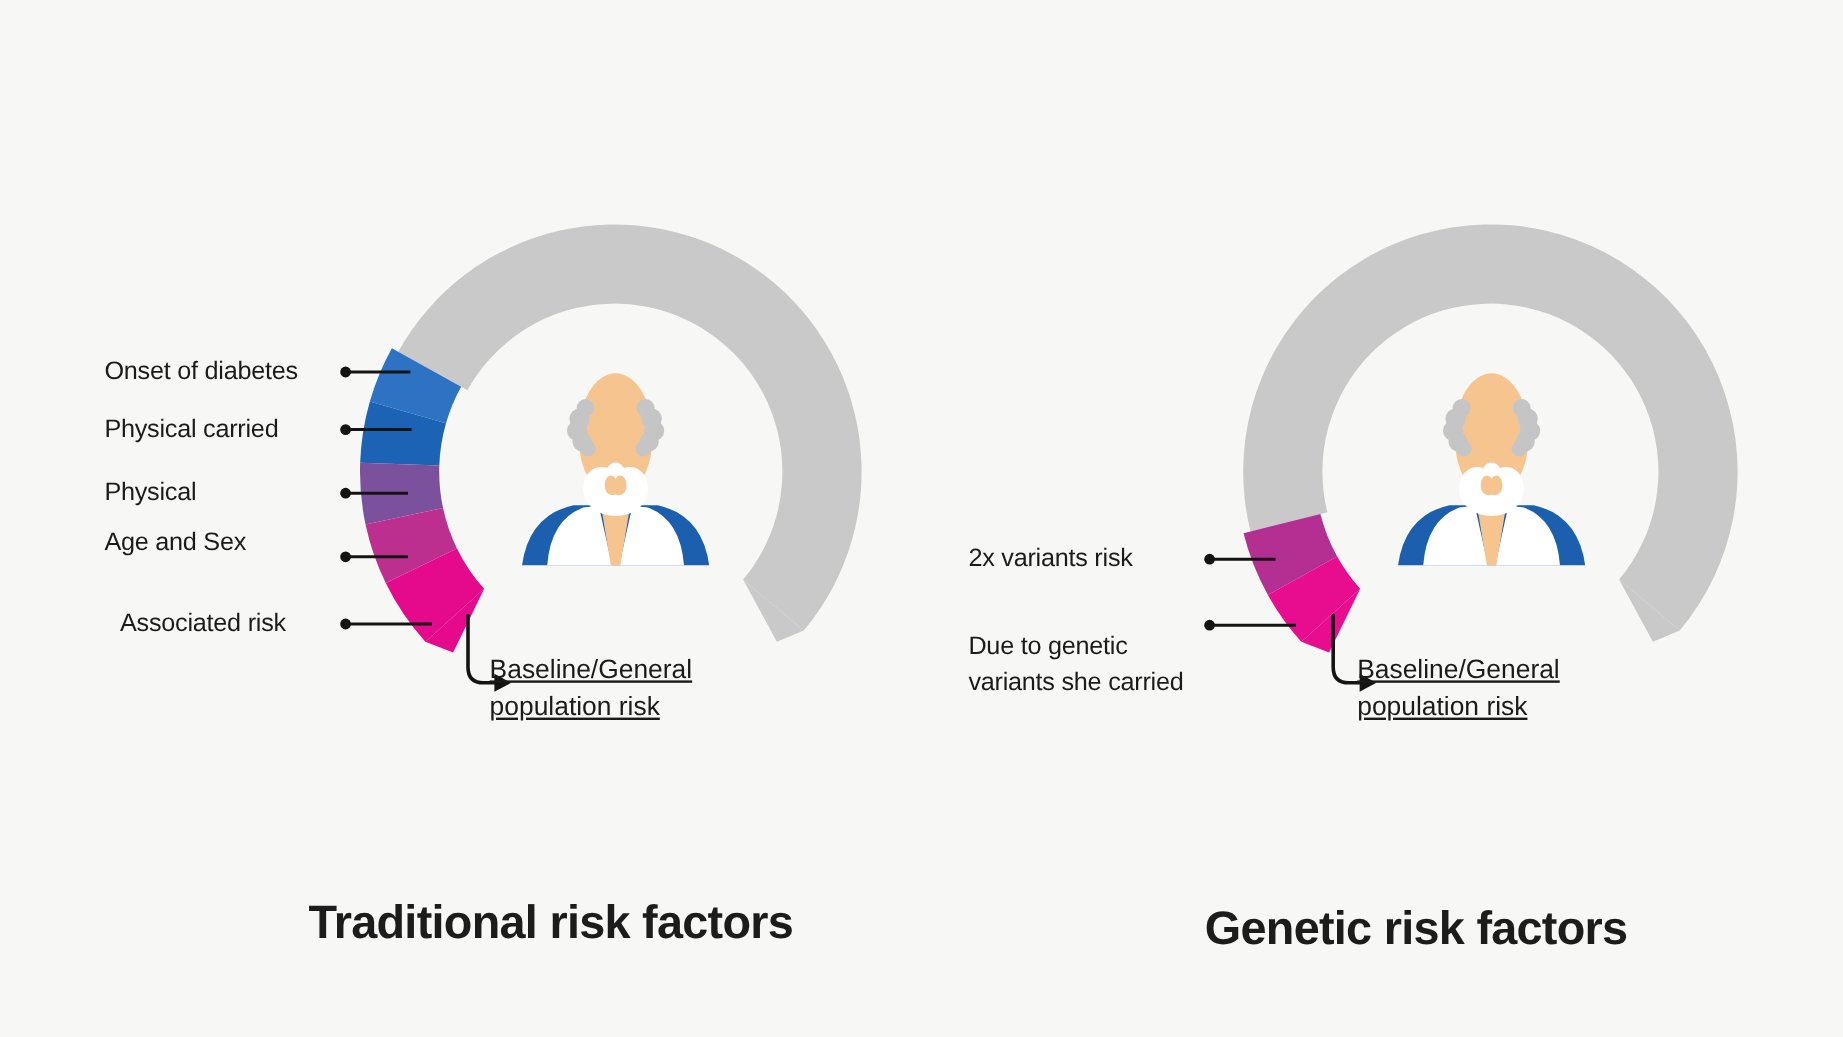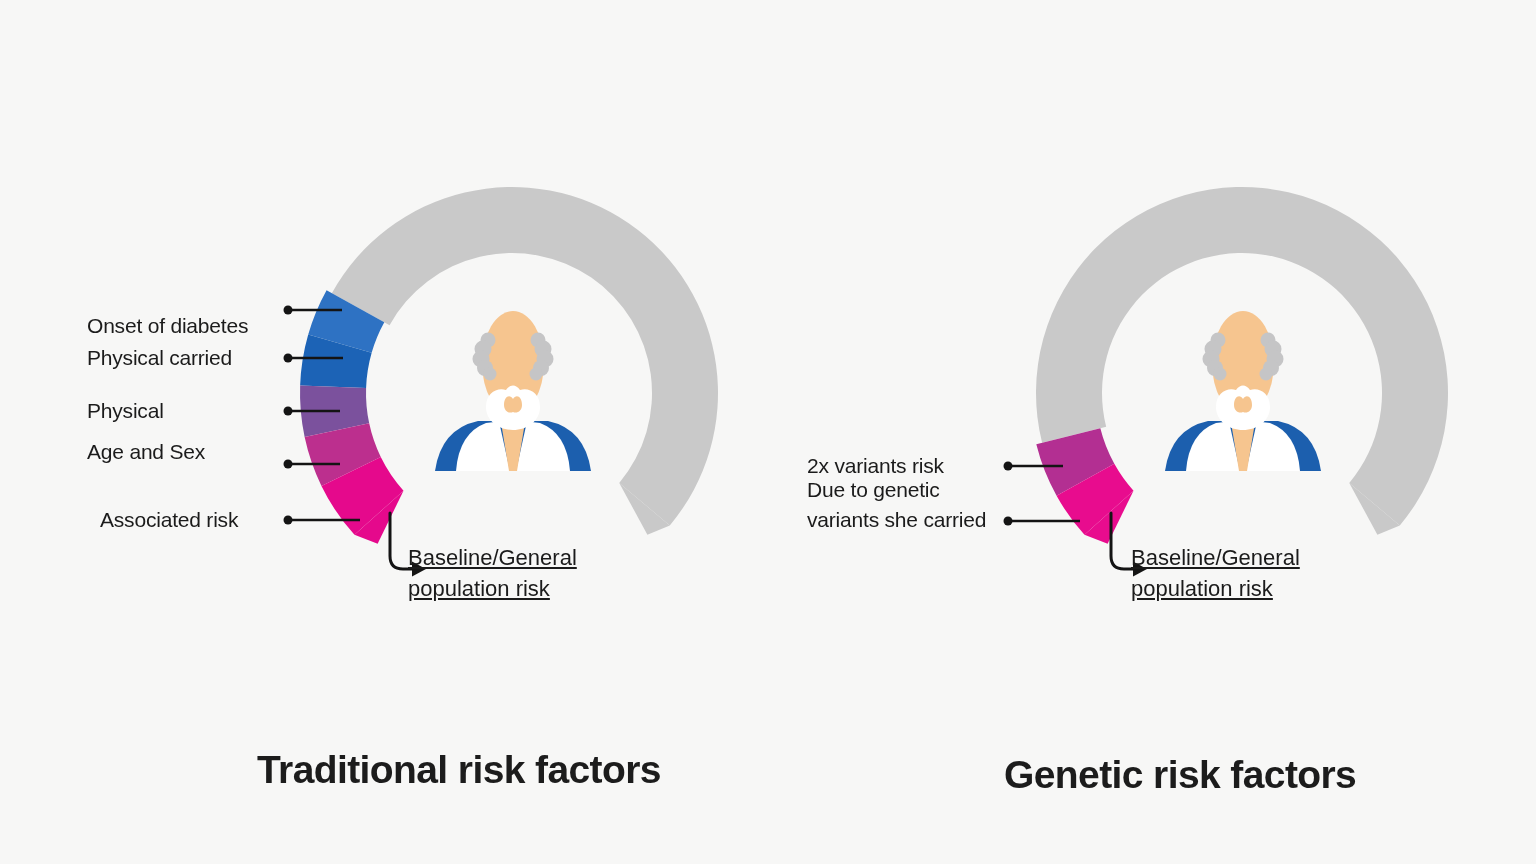--- a/index.html
+++ b/index.html
@@ -114,26 +114,26 @@
   <g>
     <path d="M390,513 L390,556 Q390,569 403,569 L412,569" fill="none" stroke="#141414" stroke-width="3" stroke-linecap="round"></path>
     <polygon points="412,561.5 426,569 412,576.5" fill="#141414"></polygon>
   </g>
   <g>
     <path d="M1111,513 L1111,556 Q1111,569 1124,569 L1133,569" fill="none" stroke="#141414" stroke-width="3" stroke-linecap="round"></path>
     <polygon points="1133,561.5 1147,569 1133,576.5" fill="#141414"></polygon>
   </g>
 </svg>
 
-<div class="label" style="left:87px;top:312px">Onset of diabetes</div>
+<div class="label" style="left:87px;top:296px">Onset of diabetes</div>
 <div class="label" style="left:87px;top:344px">Physical carried</div>
 <div class="label" style="left:87px;top:397px">Physical</div>
 <div class="label" style="left:87px;top:438px">Age and Sex</div>
 <div class="label" style="left:100px;top:506px">Associated risk</div>
 
 <div class="label" style="left:807px;top:452px">2x variants risk</div>
-<div class="label wrap2" style="left:807px;top:475px">Due to genetic variants she carried</div>
+<div class="label wrap2" style="left:807px;top:524px">Due to genetic variants she carried</div>
 
 <div class="baseline-label" style="left:408px;top:542px">Baseline/General population risk</div>
 <div class="baseline-label" style="left:1131px;top:542px">Baseline/General population risk</div>
 
 <div class="chart-title" style="left:257px;top:748px">Traditional risk factors</div>
 <div class="chart-title" style="left:1004px;top:753px">Genetic risk factors</div>
 
 </body></html>

